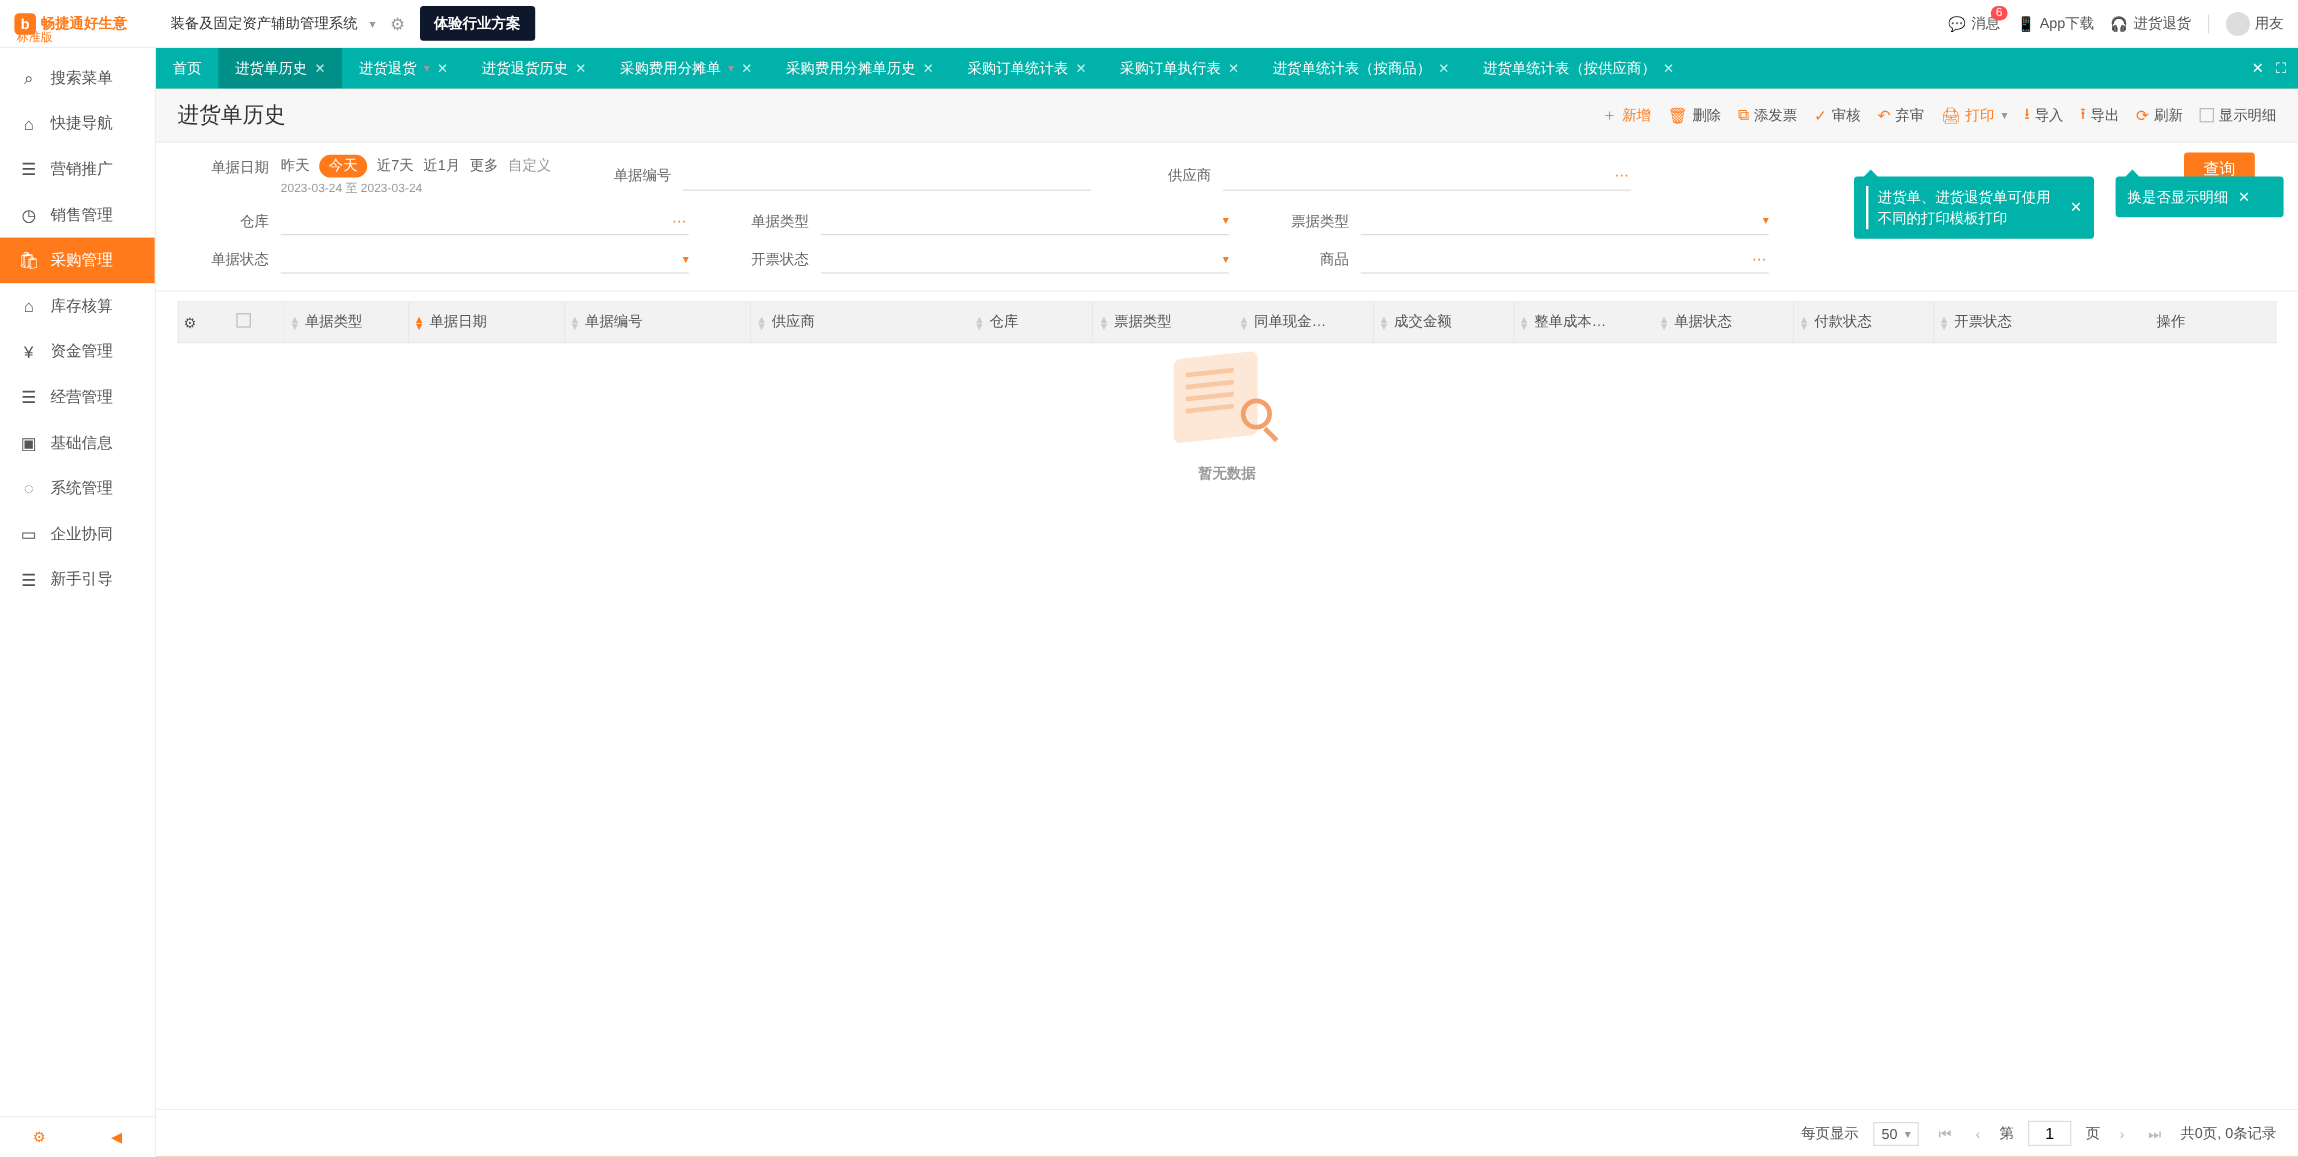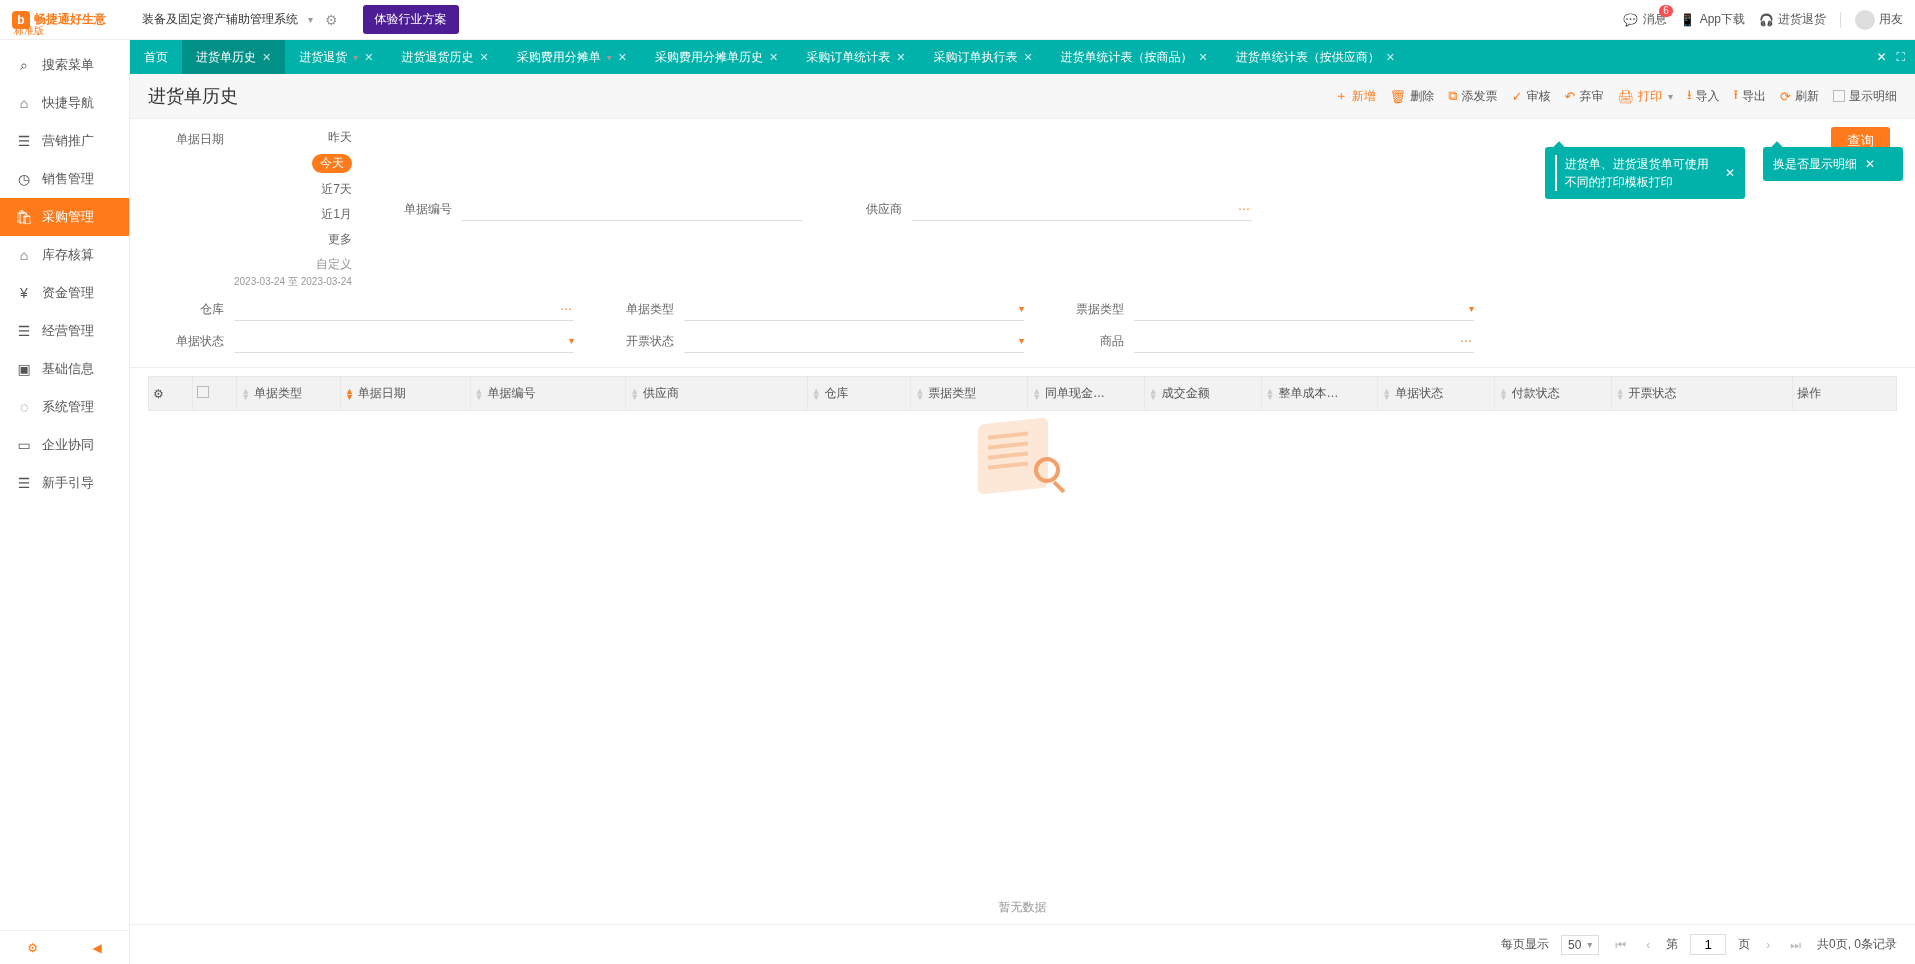--- a/index.html
+++ b/index.html
@@ -8,21 +8,21 @@
 
   
   .top-header { height: 40px; display: flex; align-items: center; padding: 0 12px; border-bottom: 1px solid #eee; }
   .logo-area { width: 118px; display: flex; align-items: center; gap: 4px; }
   .logo-icon { width: 18px; height: 18px; background: #ff7a1a; border-radius: 4px; display: flex; align-items: center; justify-content: center; color: #fff; font-weight: bold; font-size: 12px; }
   .logo-text { color: #ff7a1a; font-size: 12px; font-weight: 600; }
   .logo-sub { position: absolute; top: 24px; left: 14px; font-size: 10px; color: #ff7a1a; }
   .system-select { display: flex; align-items: center; gap: 10px; margin-left: 12px; font-size: 12px; color: #333; cursor: pointer; }
   .chev { font-size: 10px; color: #999; }
   .gear-top { color: #999; font-size: 14px; cursor: pointer; }
-  .cta-btn { margin-left: 25px; background: #4c1d95; color: #fff; border: none; padding: 6px 12px; border-radius: 3px; font-size: 12px; cursor: pointer; }
+  .cta-btn { margin-left: 12px; background: #0f172a; color: #fff; border: none; padding: 6px 12px; border-radius: 3px; font-size: 12px; cursor: pointer; font-weight: bold; }
   .spacer { flex: 1; }
   .header-right { display: flex; align-items: center; gap: 14px; font-size: 12px; color: #555; }
   .hr-item { display: flex; align-items: center; gap: 4px; cursor: pointer; position: relative; }
   .badge { position: absolute; top: -6px; right: -6px; background: #ff4d4f; color: #fff; border-radius: 8px; font-size: 10px; padding: 0 4px; line-height: 12px; }
   .avatar { width: 20px; height: 20px; background: #ddd; border-radius: 50%; }
   .vsep { width: 1px; height: 16px; background: #ddd; }
 
   
   .body-row { flex: 1; display: flex; min-height: 0; }
 
@@ -55,45 +55,45 @@
   .chk { width: 12px; height: 12px; border: 1px solid #bbb; display: inline-block; }
 
   
   .filters { padding: 10px 24px 6px 24px; border-bottom: 1px solid #eee; position: relative; }
   .frow { display: flex; gap: 30px; margin-bottom: 8px; }
   .fitem { display: flex; align-items: center; gap: 10px; }
   .flabel { width: 70px; text-align: right; color: #666; font-size: 12px; }
   .fcontrol { width: 340px; border-bottom: 1px solid #ddd; height: 24px; display: flex; align-items: center; justify-content: space-between; color: #999; font-size: 12px; }
   .fcontrol .chev { color: #ff7a1a; }
   .fcontrol .dots { color: #ff7a1a; letter-spacing: 2px; }
-  .date-opts { display: flex; align-items: flex-end; gap: 8px; font-size: 12px; color: #666; flex-direction: column; }
+  .date-opts { display: flex; align-items: center; gap: 8px; font-size: 12px; color: #666; }
   .date-opts .pill { background: #ff7a1a; color: #fff; padding: 1px 8px; border-radius: 10px; }
   .date-opts .link { cursor: pointer; }
   .date-range { font-size: 10px; color: #999; margin-top: 2px; }
-  .query-btn { position: absolute; right: 25px; top: 8px; background: #ff7a1a; color: #fff; border: none; padding: 5px 16px; border-radius: 3px; cursor: pointer; text-align: right; }
+  .query-btn { position: absolute; right: 36px; top: 8px; background: #ff7a1a; color: #fff; border: none; padding: 5px 16px; border-radius: 3px; cursor: pointer; text-align: right; }
   .collapse-row { text-align: center; padding: 4px 0; font-size: 12px; color: #888; background:#fafafa; border-top:1px solid #eee; cursor: pointer; }
 
   
   .tip { position: absolute; top: 28px; background: #00b2a9; color: #fff; font-size: 12px; padding: 8px 10px; border-radius: 3px; display: flex; align-items: center; gap: 8px; z-index: 10; }
   .tip .bar { width: 3px; background: #fff; align-self: stretch; }
   .tip .tclose { cursor: pointer; font-size: 12px; }
   .tip1 { right: 170px; width: 200px; line-height:1.5; }
   .tip2 { right: 12px; width: 140px; line-height:1.5; }
   .tip-arrow { position:absolute; top:-4px; left:10px; width:8px; height:8px; background:#00b2a9; transform:rotate(45deg); }
 
   
   .table-wrap { flex: 1; overflow: auto; padding: 8px 18px; display: flex; flex-direction: column; }
   table.grid { width: 100%; border-collapse: collapse; table-layout: fixed; }
   table.grid th { background: #f2f2f2; font-weight: normal; font-size: 12px; color: #555; padding: 8px 4px; border: 1px solid #e8e8e8; text-align: left; white-space: nowrap; overflow: hidden; }
   .th-inner { display: flex; align-items: center; gap: 4px; }
   .sort { color: #ccc; font-size: 9px; display: flex; flex-direction: column; line-height: 6px; }
   .sort.on { color: #ff7a1a; }
   th.gear-col { width: 34px; text-align: center; }
   th.chk-col { width: 34px; text-align: center; }
-  .empty { flex:1; display: flex; flex-direction: column; align-items: center; justify-content: space-between; color: #999; font-size: 12px; }
+  .empty { flex:1; display: flex; flex-direction: column; align-items: center; justify-content: flex-start; color: #999; font-size: 12px; font-weight: bold; }
   .empty-ill { width: 110px; height: 90px; margin-bottom: 10px; position: relative; }
   .paper { position:absolute; left:10px; top:10px; width:70px; height:70px; background:#fde7d6; border-radius:6px; transform:skewY(-6deg); }
   .paper::after{ content:""; position:absolute; left:10px; top:12px; width:40px; height:4px; background:#f8c8a5; box-shadow:0 10px 0 #f8c8a5,0 20px 0 #f8c8a5,0 30px 0 #f8c8a5; }
   .mag { position:absolute; right:18px; bottom:18px; width:26px; height:26px; border:4px solid #f3a06a; border-radius:50%; }
   .mag::after{ content:""; position:absolute; right:-10px; bottom:-10px; width:14px; height:4px; background:#f3a06a; transform:rotate(45deg); }
 
   
   .pager { height: 40px; display: flex; align-items: center; justify-content: flex-end; gap: 12px; padding: 0 18px; border-top: 1px solid #eee; font-size: 12px; color: #555; }
   .pgsel { border: 1px solid #ddd; padding: 2px 6px; display: inline-flex; align-items: center; gap: 6px; }
   .pgbtn { color: #bbb; cursor: pointer; padding: 0 4px; }

